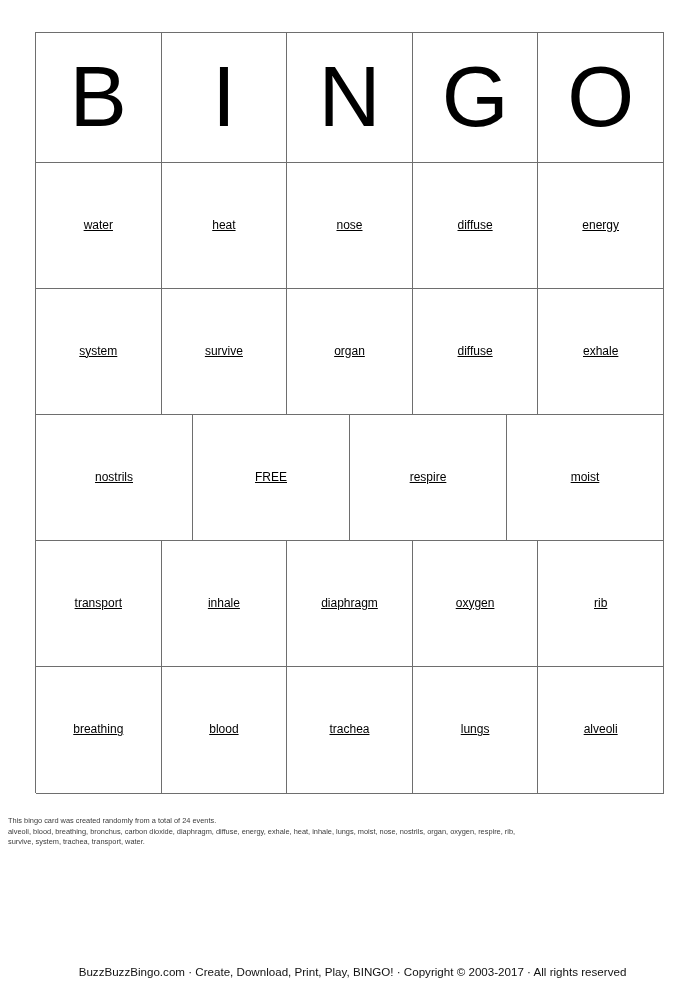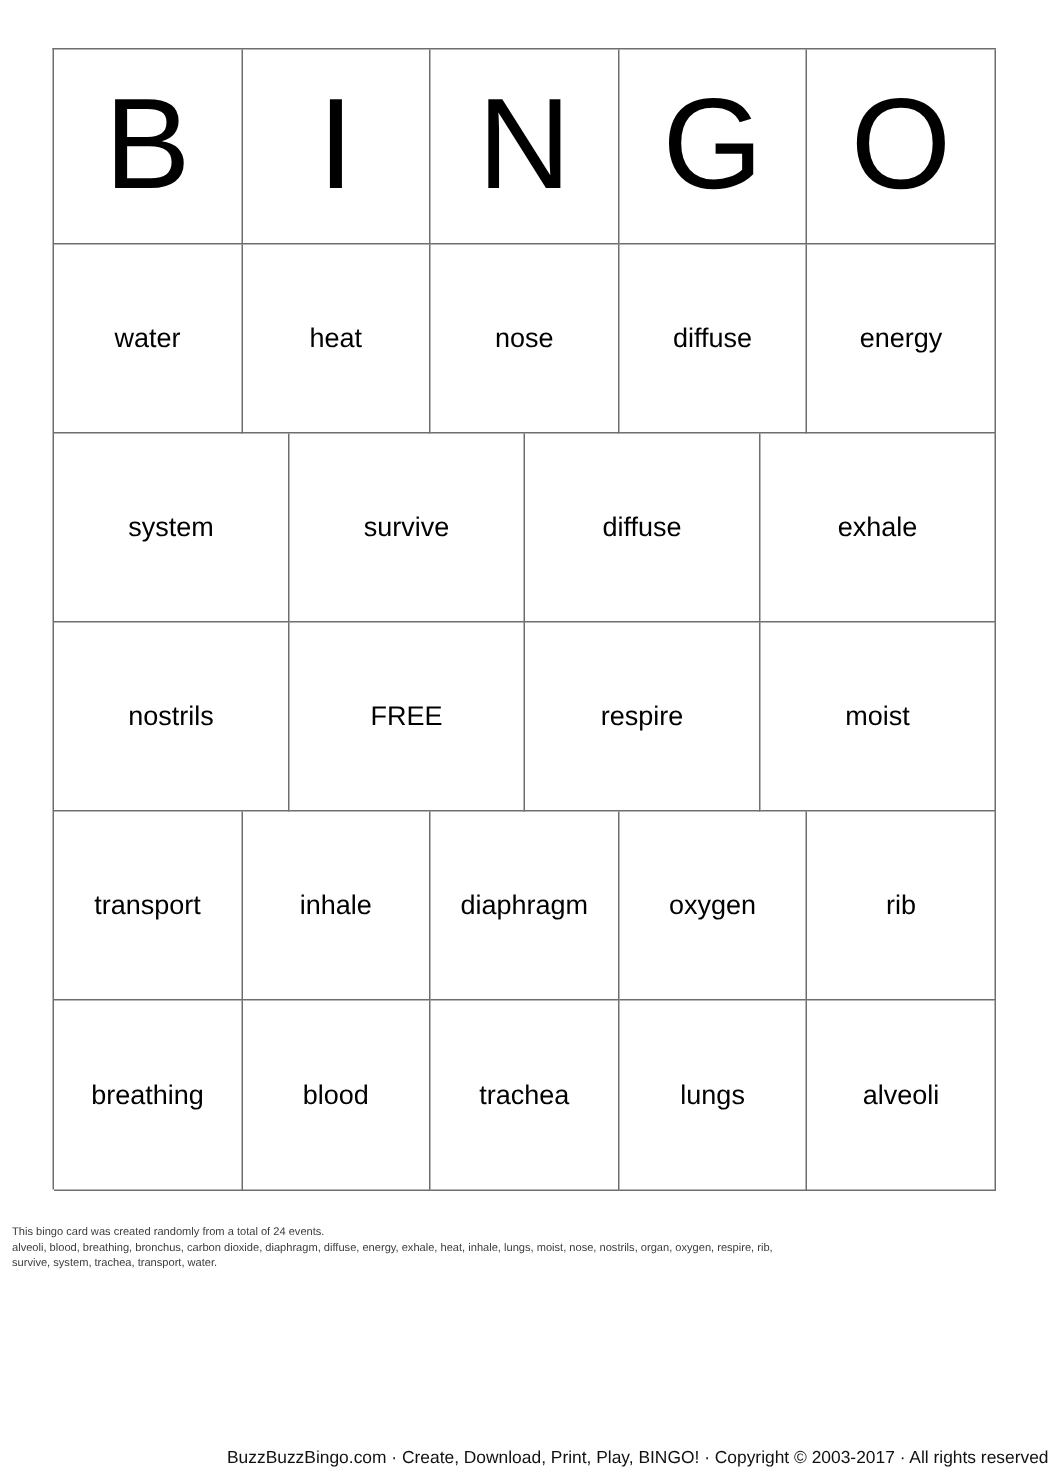--- a/index.html
+++ b/index.html
@@ -69,25 +69,26 @@
   .header-cell {
     font-size: 86px;
     font-weight: 300;
     line-height: 1;
     letter-spacing: 0px;
     padding-bottom: 4px;
     font-family: "Liberation Sans", sans-serif;
   }
 
   .word-cell {
-    font-size: 18px;
+    font-size: 12px;
     font-weight: 400;
     line-height: 1.12;
     padding: 0 6px;
     word-break: break-word;
+    text-decoration: underline;
   }
 
   .word-cell .cell-text {
     display: block;
     max-width: 100%;
   }
 
   
   #fine-print {
     position: absolute;
@@ -107,21 +108,21 @@
 
   
   #footer-bar {
     position: absolute;
     left: 0;
     top: 960px;
     width: 699px;
     height: 22px;
     display: flex;
     align-items: center;
-    justify-content: flex-end;
+    justify-content: center;
     padding-left: 6px;
     box-sizing: border-box;
   }
   #footer-text {
     font-size: 11.6px;
     color: #111111;
     font-family: "Liberation Sans", sans-serif;
     white-space: nowrap;
   }
 </style>
@@ -159,20 +160,23 @@
     </div>
 
     <div class="grid-row body-row">
       <div class="cell word-cell">
           <span class="cell-text">system</span>
         </div>
       <div class="cell word-cell">
           <span class="cell-text">survive</span>
         </div>
       <div class="cell word-cell">
+          <span class="cell-text">organ</span>
+        </div>
+      <div class="cell word-cell">
           <span class="cell-text">diffuse</span>
         </div>
       <div class="cell word-cell">
           <span class="cell-text">exhale</span>
         </div>
     </div>
 
     <div class="grid-row body-row">
       <div class="cell word-cell">
           <span class="cell-text">nostrils</span>

